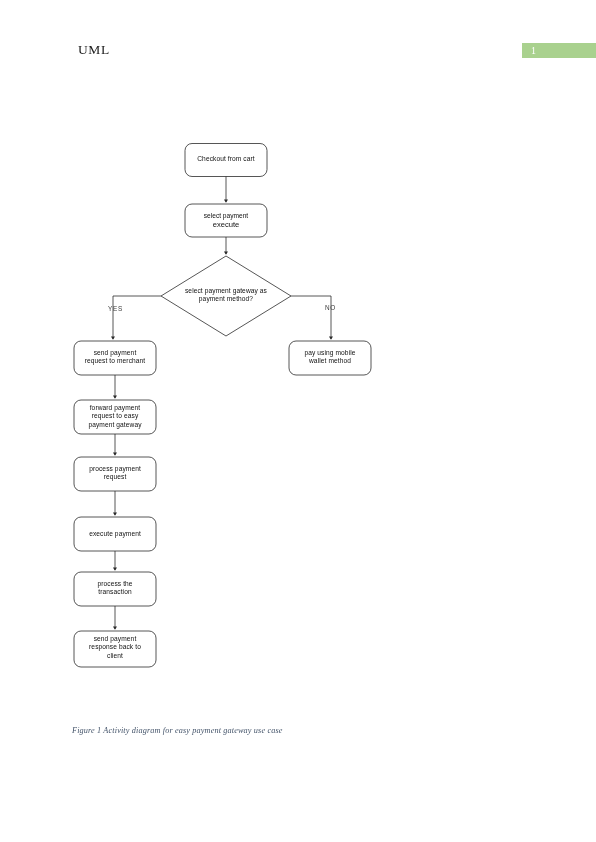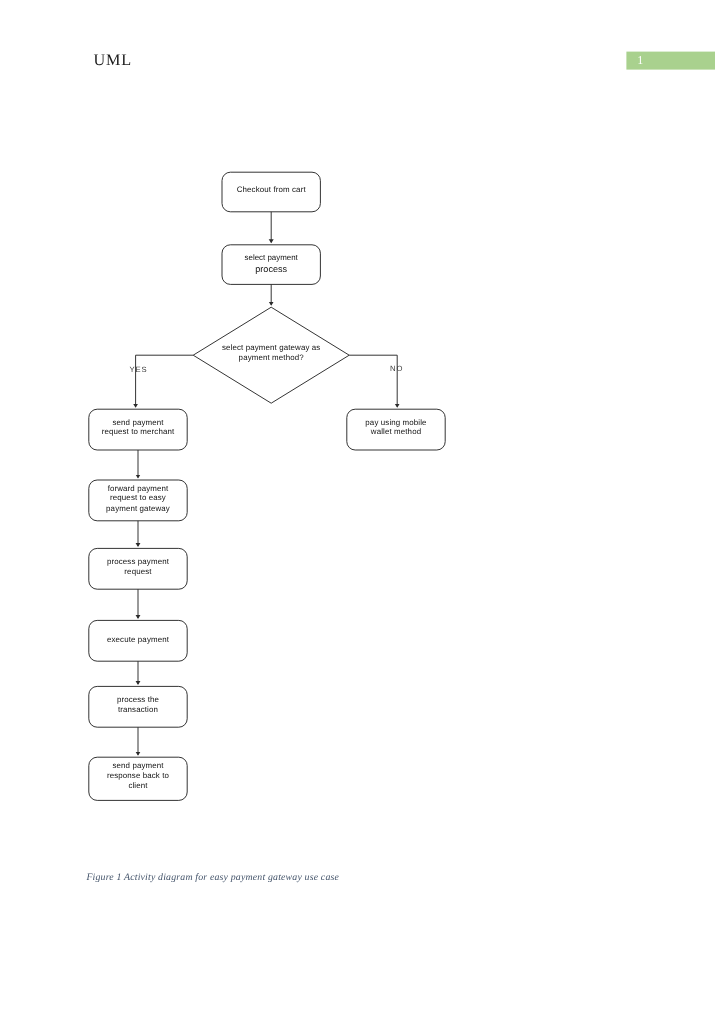--- a/index.html
+++ b/index.html
@@ -174,21 +174,21 @@
         <line x1="115" y1="434" x2="115" y2="455" marker-end="url(#arrow)"></line>
         <line x1="115" y1="491" x2="115" y2="515" marker-end="url(#arrow)"></line>
         <line x1="115" y1="551" x2="115" y2="570" marker-end="url(#arrow)"></line>
         <line x1="115" y1="606" x2="115" y2="629" marker-end="url(#arrow)"></line>
       </g>
     </svg>
 
     <div class="node-label" style="left:185px; top:155px; width:82px;">Checkout from cart</div>
 
     <div class="sub-label" style="left:185px; top:212px; width:82px; font-size:6.6px; line-height:8.4px;">select payment</div>
-    <div class="sub-label" style="left:185px; top:220px; width:82px;">process</div>
+    <div class="sub-label" style="left:185px; top:220px; width:82px;">execute</div>
 
     <div class="node-label" style="left:156px; top:287px; width:140px;">select payment gateway as
 payment method?</div>
 
     <div class="node-label" style="left:74px; top:349px; width:82px;">send payment
 request to merchant</div>
 
     <div class="node-label" style="left:289px; top:349px; width:82px;">pay using mobile
 wallet method</div>
 

